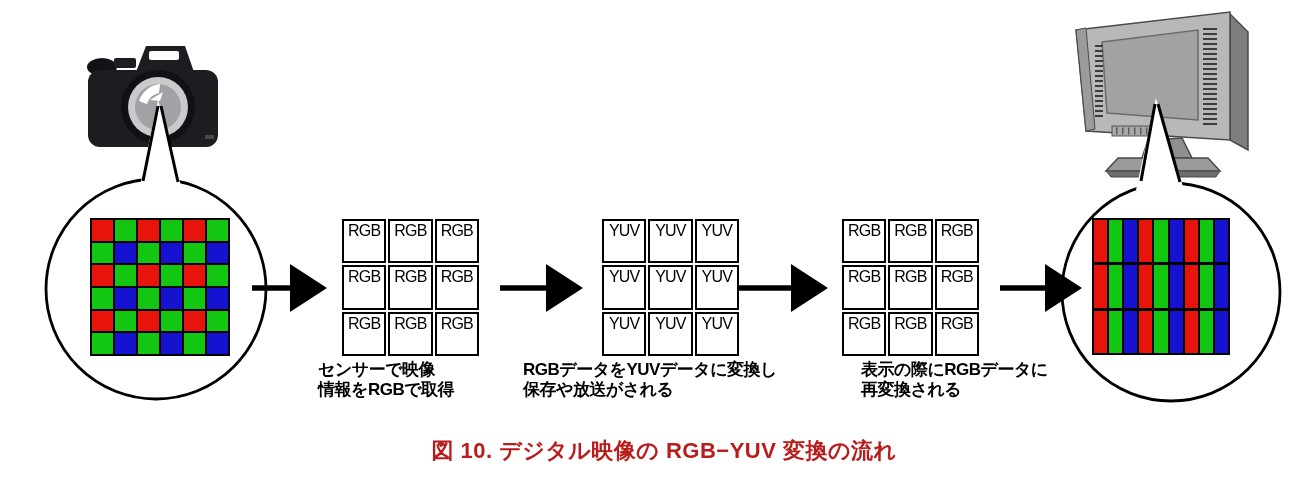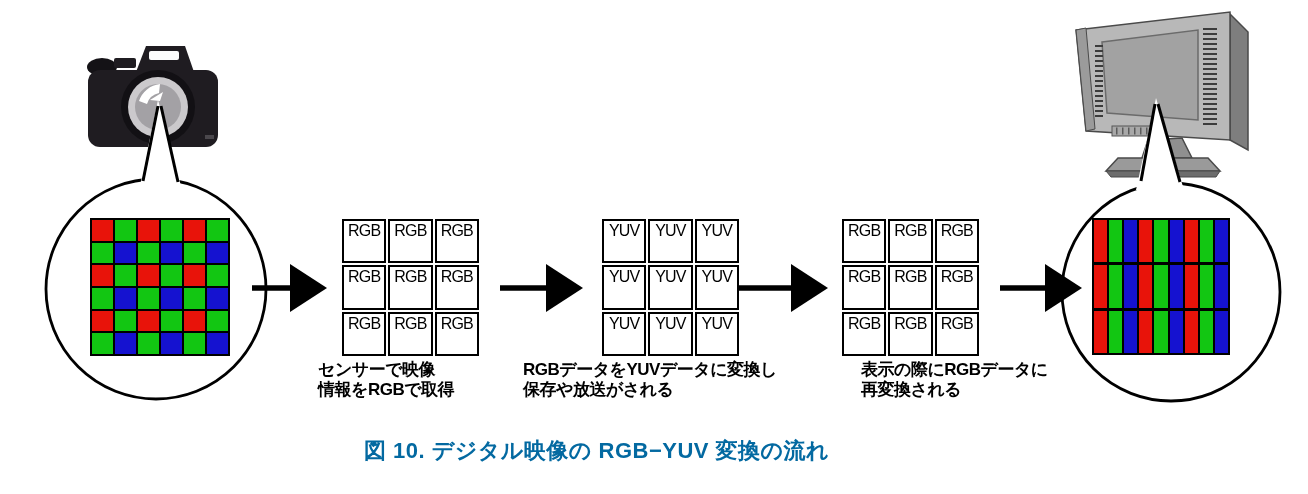--- a/index.html
+++ b/index.html
@@ -35,22 +35,22 @@
   .grid-2{left:592px;margin-left:10px;}
   .grid-3{left:842px;}
   .stage-caption{
     position:absolute;top:360px;font-size:17px;line-height:20px;font-weight:bold;
     color:#000;white-space:pre;letter-spacing:-0.5px;
   }
   .cap-1{left:318px;}
   .cap-2{left:523px;}
   .cap-3{left:817px;margin-left:44px;}
   .figure-caption{
-    position:absolute;left:364px;top:436px;width:600px;text-align:left;
-    font-size:22px;font-weight:bold;color:#0369a1;letter-spacing:0.5px;white-space:pre;
+    position:absolute;left:364px;top:436px;width:600px;text-align:center;
+    font-size:22px;font-weight:bold;color:#b91c1c;letter-spacing:0.5px;white-space:pre;
   }
 </style>
 </head>
 <body>
 
 <div class="canvas">
 
   <svg class="artwork" width="1308" height="494" viewBox="0 0 1308 494">
 
     <g>

